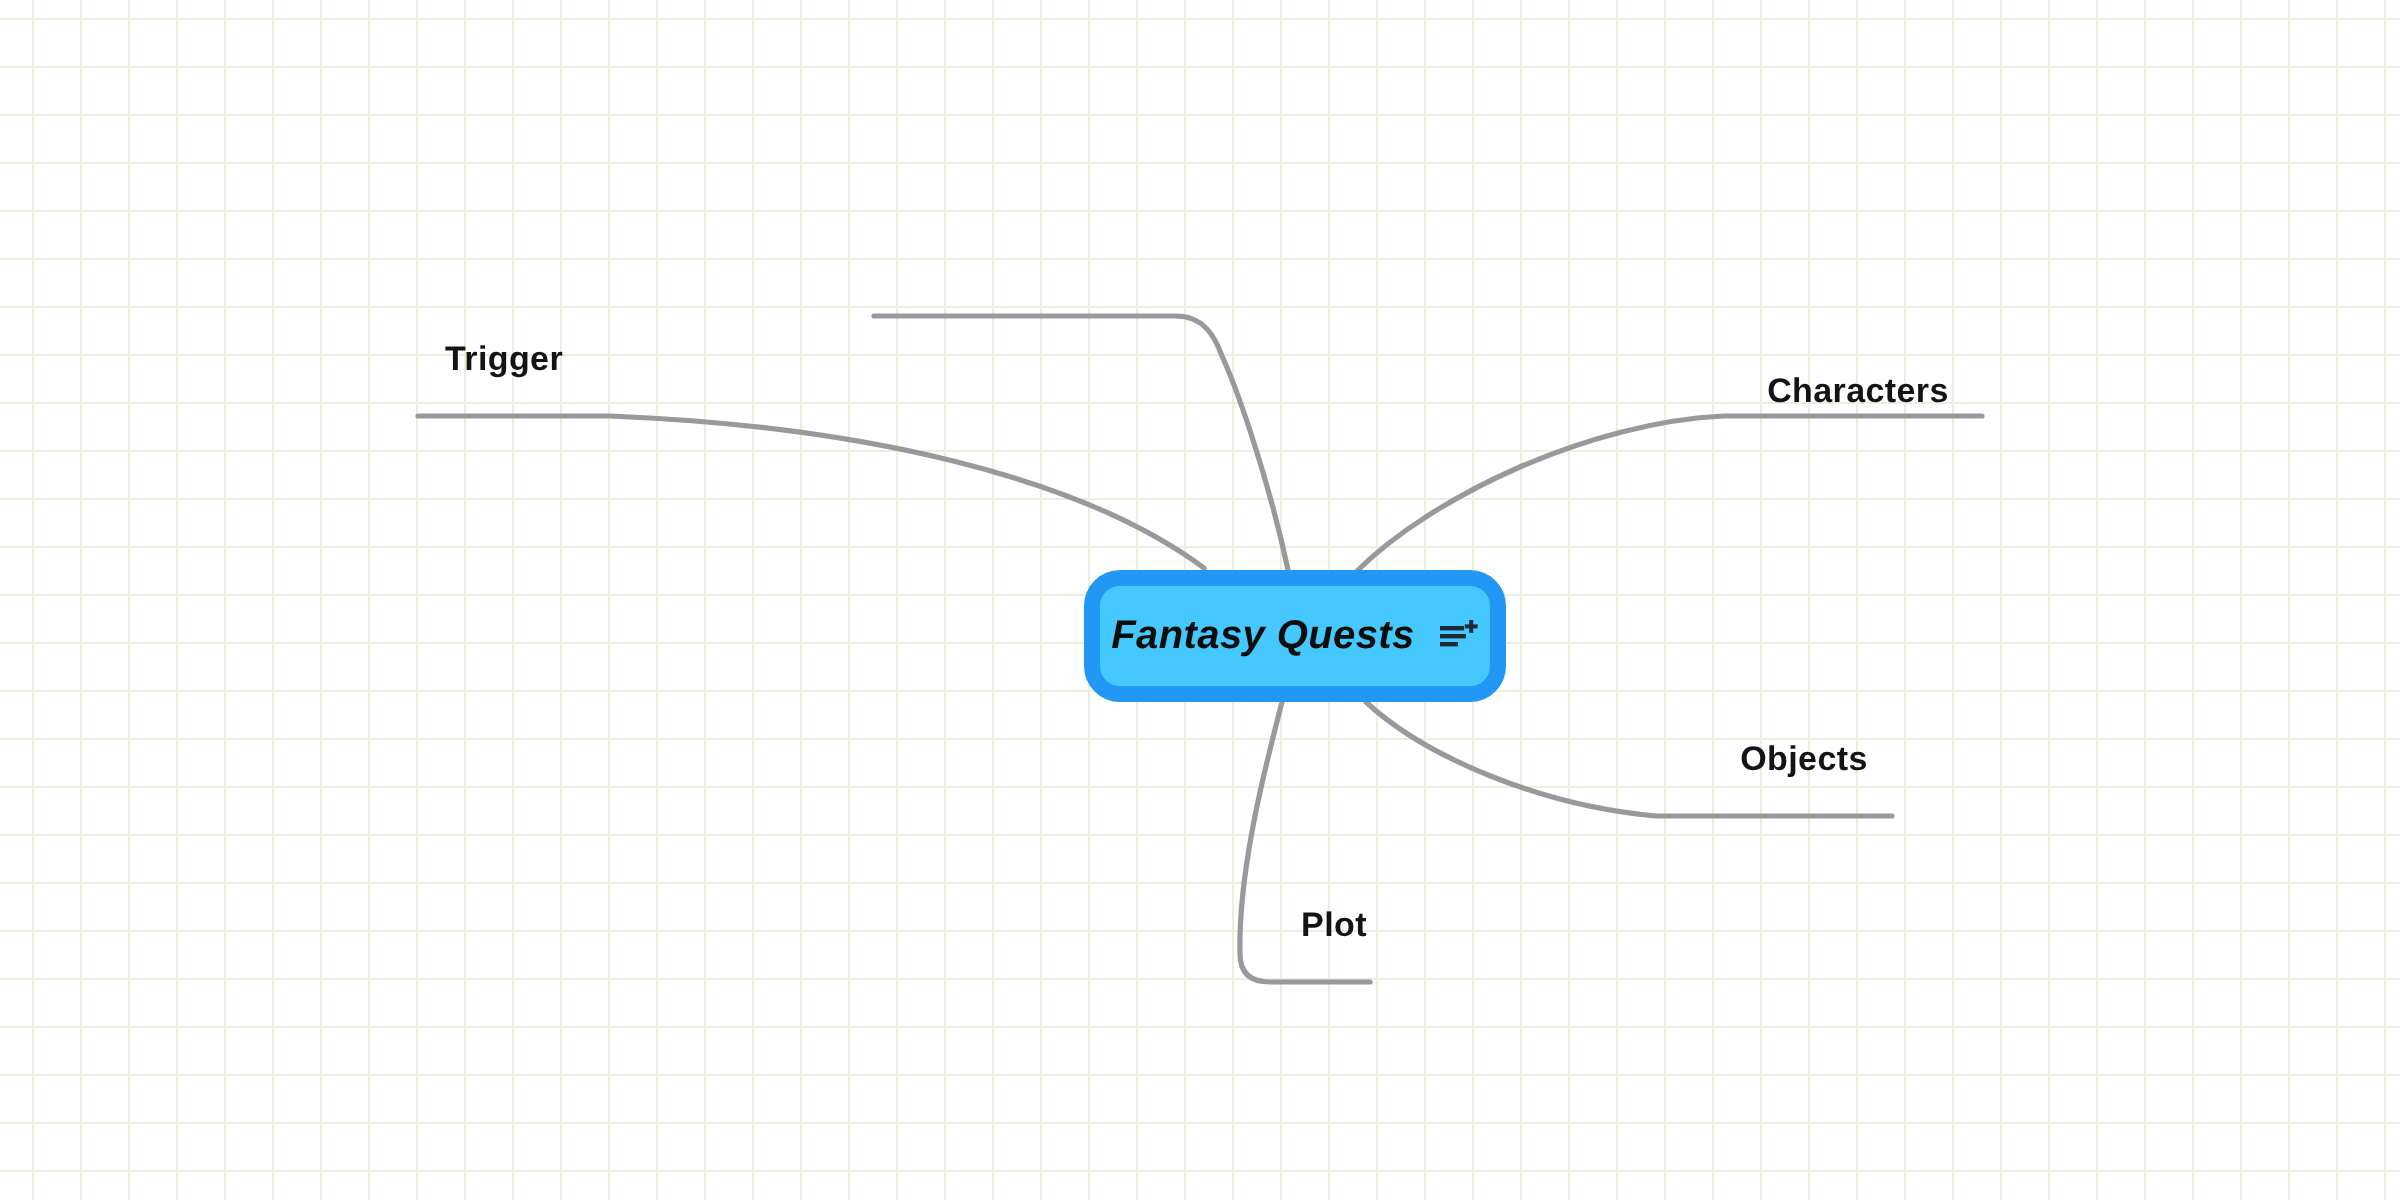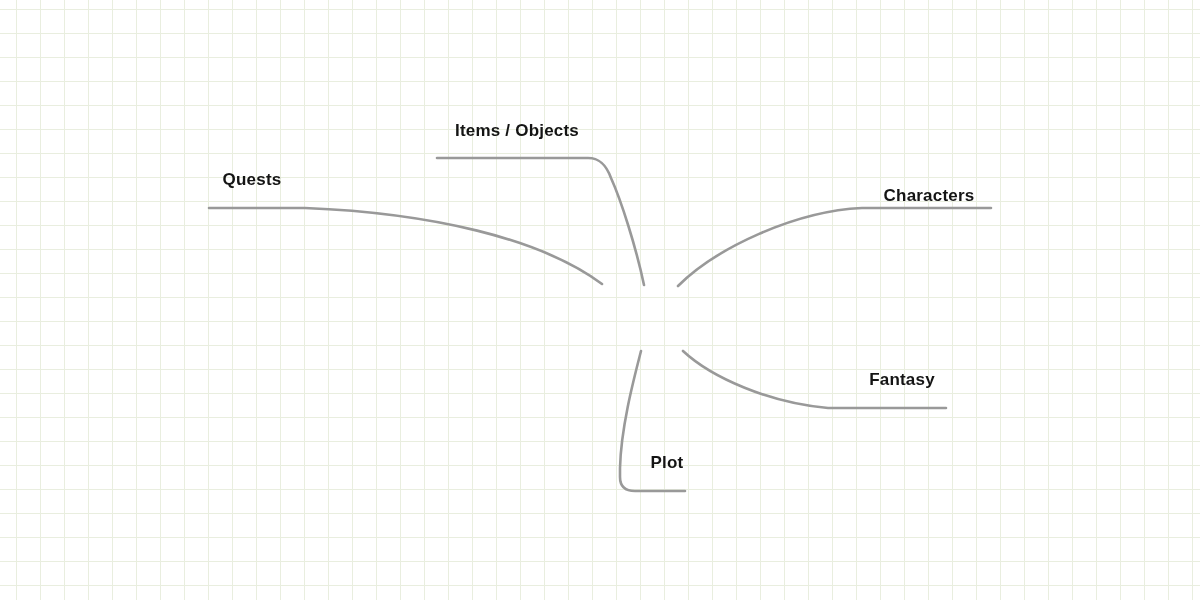--- a/index.html
+++ b/index.html
@@ -52,20 +52,31 @@
 <div class="canvas">
 
   <svg class="branches" viewBox="0 0 1200 600">
     <path d="M209,208 H305 C430,213 540,238 602,284" stroke="#999999"></path>
     <path d="M437,158 H588 C601,158 607,167 611,178 C621,200 636,247 644,285" stroke="#999999"></path>
     <path d="M991,208 H862 C795,211 716,248 678,286" stroke="#999999"></path>
     <path d="M946,408 H828 C770,403 712,378 683,351" stroke="#999999"></path>
     <path d="M641,351 C633,382 621,428 620,468 L620,477 Q620,491 635,491 H685" stroke="#999999"></path>
   </svg>
 
-  <div id="label-setting" class="branch-label">Quests</div>
-  <div id="label-items" class="branch-label">Items / Objects</div>
+  <div id="label-setting" class="branch-label">Trigger</div>
   <div id="label-characters" class="branch-label">Characters</div>
-  <div id="label-trigger" class="branch-label">Fantasy</div>
+  <div id="label-trigger" class="branch-label">Objects</div>
   <div id="label-plot" class="branch-label">Plot</div>
 
+  <div class="central-node">
+    <span class="node-label">Fantasy Quests</span>
+    <svg class="node-icon" width="19" height="17" viewBox="0 0 19 17">
+      <g fill="#1b2b3a">
+        <rect x="0" y="3" width="12" height="2.2"></rect>
+        <rect x="0" y="7" width="13" height="2.2"></rect>
+        <rect x="0" y="11" width="9" height="2.2"></rect>
+        <rect x="14.6" y="0" width="2" height="6.4"></rect>
+        <rect x="12.4" y="2.2" width="6.4" height="2"></rect>
+      </g>
+    </svg>
+  </div>
 
 </div>
 
 </body></html>

